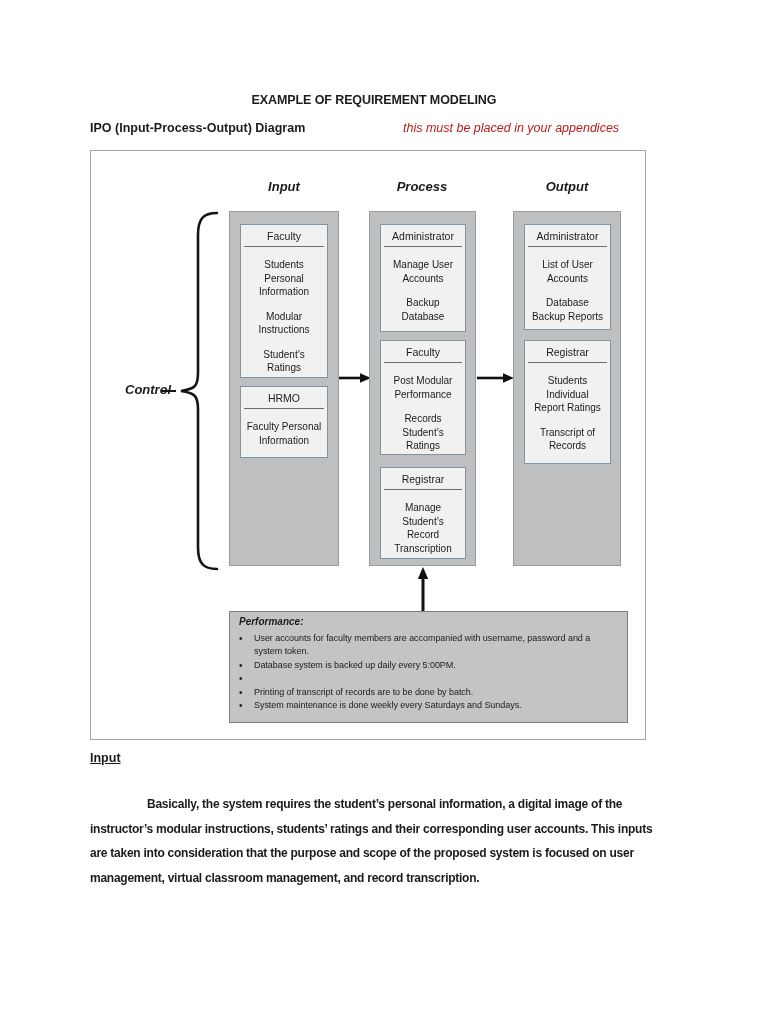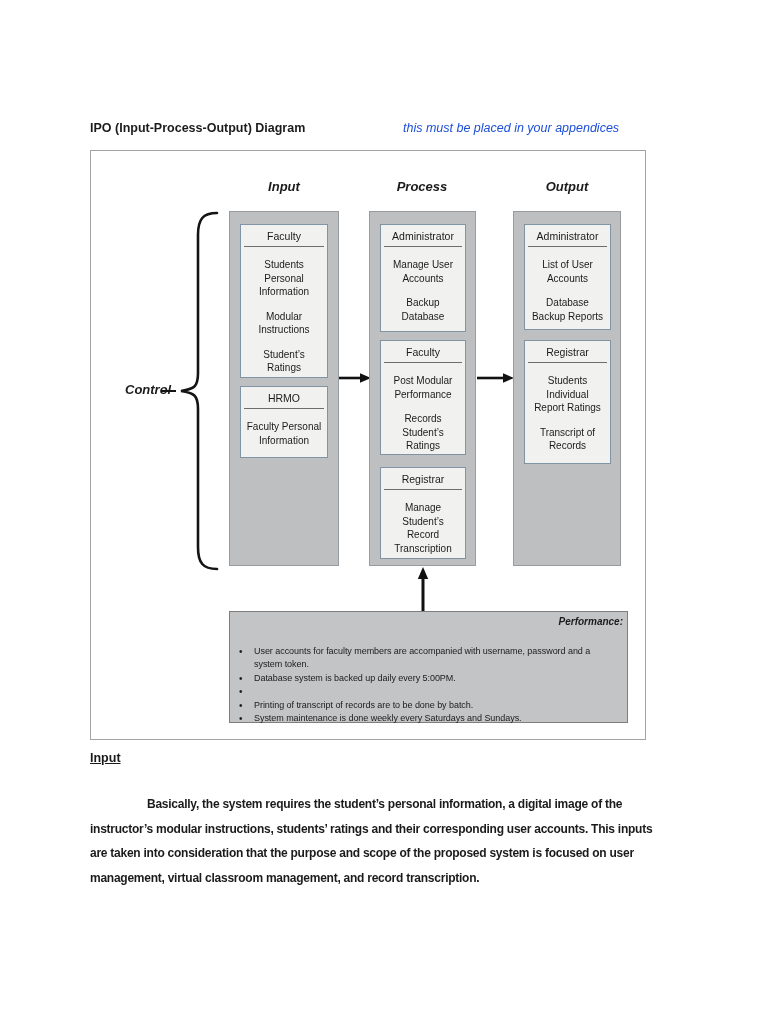--- a/index.html
+++ b/index.html
@@ -4,21 +4,21 @@
 <style>
   * { margin:0; padding:0; box-sizing:border-box; }
   html,body { background:#ffffff; }
   body { width:768px; height:1024px; font-family:"Liberation Sans", sans-serif; color:#1b1b1b; }
   .page { position:relative; width:768px; height:1024px; background:#ffffff; overflow:hidden; }
 
   .title { position:absolute; top:93px; left:64px; width:620px; text-align:center;
            font-size:12.5px; font-weight:700; letter-spacing:-0.1px; }
   .sub-left { position:absolute; top:121px; left:90px; font-size:12.5px; font-weight:700; }
   .sub-right { position:absolute; top:121px; left:403px; font-size:12.5px; font-style:italic;
-               color:#1d4ed8; }
+               color:#b91c1c; }
 
   .diagram { position:absolute; left:90px; top:150px; width:556px; height:590px;
              border:1px solid #a3a3a3; background:#ffffff; }
   .overlay { position:absolute; left:0; top:0; pointer-events:none; }
 
   .colhead { position:absolute; top:28px; transform:translateX(-50%);
              font-size:13px; font-weight:700; font-style:italic; }
   .ch1 { left:193px; } .ch2 { left:331px; } .ch3 { left:476px; }
 
   .control-label { position:absolute; left:14px; top:231px; font-size:13px;
@@ -42,35 +42,36 @@
   .b-o1 { top:12px;  height:106px; }
   .b-o2 { top:128px; height:124px; }
 
   .bhead { font-size:10.5px; font-weight:400; padding:5px 0 4px;
            border-bottom:1px solid #6d6d6d; margin:0 3px; }
   .bitem { font-size:10px; line-height:13.5px; white-space:pre-line; margin-top:11px; }
   .bitem:first-of-type { margin-top:8px; }
 
   .perf { position:absolute; left:138px; top:460px; width:399px; height:112px;
           background:#c3c4c5; border:1px solid #7e7e7e; padding:4px 4px 0 9px; }
-  .perf-title { font-size:10px; font-style:italic; font-weight:700; margin-bottom:18px;text-align:right; }
+  .perf-title { font-size:10px; font-style:italic; font-weight:700; margin-bottom:5px; }
   .bullet { display:flex; align-items:flex-start; }
   .dot { width:15px; font-size:10px; line-height:13.4px; flex:0 0 15px; }
   .btext { font-size:9px; line-height:13.4px; white-space:pre; letter-spacing:-0.05px; }
 
   .input-heading { position:absolute; top:751px; left:90px; font-size:12.5px; font-weight:700;
                    text-decoration:underline; }
   .para { position:absolute; top:792px; left:90px; width:655px; font-size:12px; font-weight:700;
           line-height:24.6px; letter-spacing:-0.25px; white-space:pre-line; text-indent:57px; }
 </style>
 </head>
 <body>
 
 <div class="page">
 
+  <div class="title">EXAMPLE OF REQUIREMENT MODELING</div>
   <div class="sub-left">IPO (Input-Process-Output) Diagram</div>
   <div class="sub-right">this must be placed in your appendices</div>
 
   <div class="diagram">
 
     <div class="colhead ch1">Input</div>
     <div class="colhead ch2">Process</div>
     <div class="colhead ch3">Output</div>
 
     <div class="control-label">Control</div>

